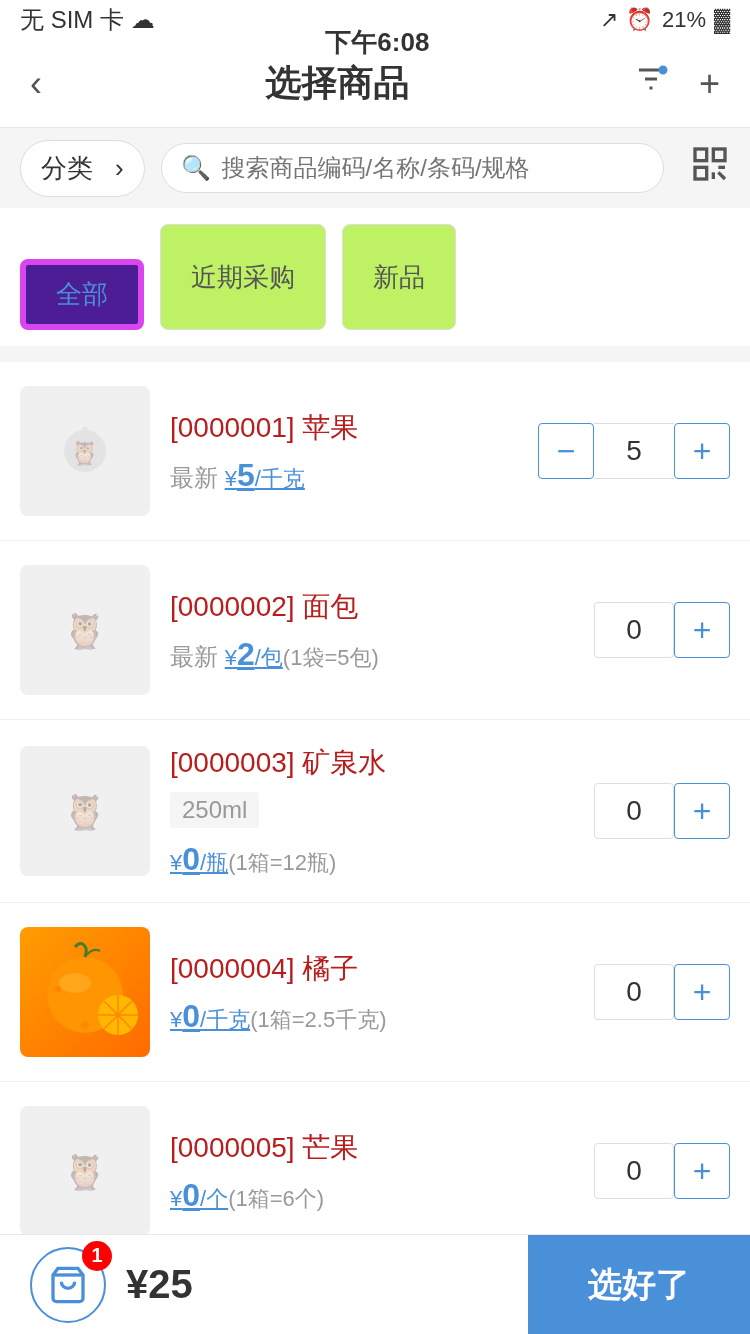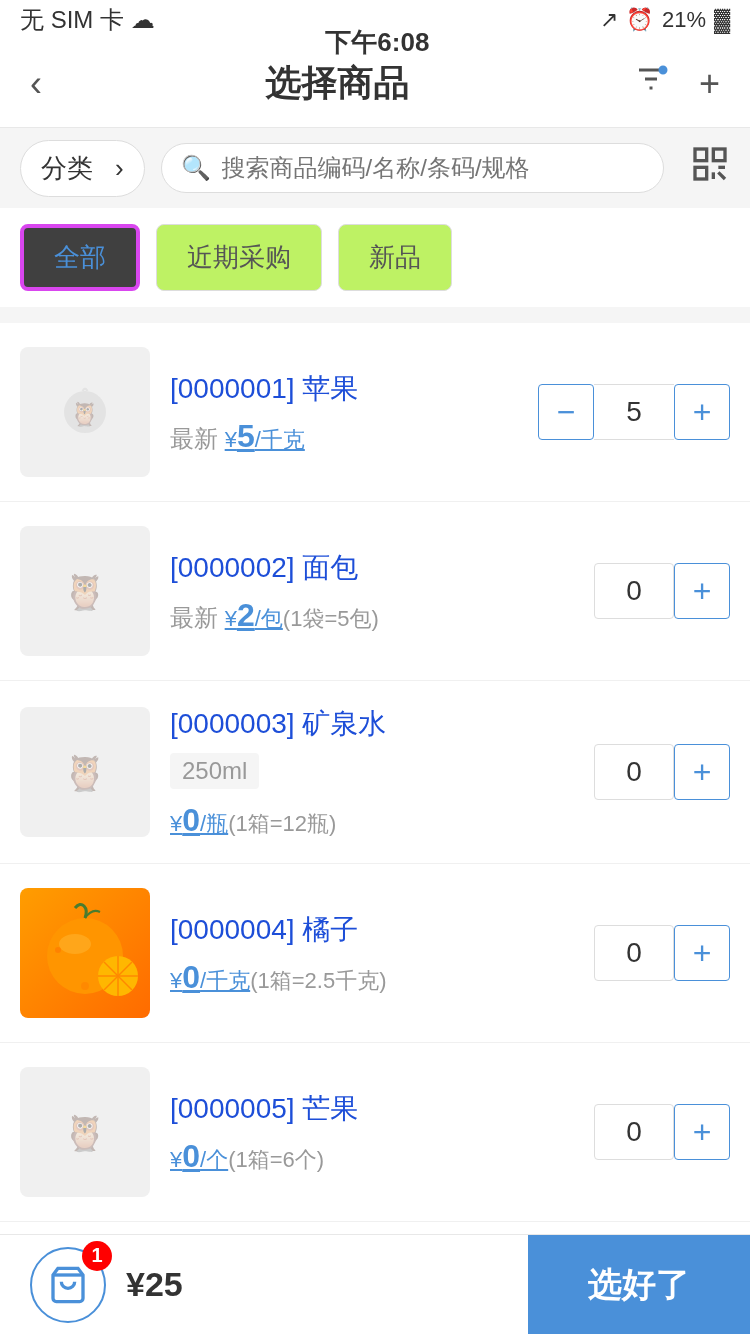--- a/index.html
+++ b/index.html
@@ -92,23 +92,24 @@
     .tab-btn {
       padding: 12px 30px;
       border-radius: 8px;
       font-size: 26px;
       border: 1px solid #ddd;
       background: #bef264;
       color: #555;
       cursor: pointer;
     }
     .tab-btn.active {
-      border: 4px solid #d946ef;
+      border: 6px solid #d946ef;
       color: #4a90d9;
-      background: #404040;
+      background: #4c1d95;
+      margin-top: 35px;
     }
 
     
     .divider {
       height: 16px;
       background: #f5f5f5;
     }
 
     
     .product-list { background: #fff; }
@@ -134,21 +135,21 @@
       overflow: hidden;
     }
     .product-img svg { width: 70px; height: 70px; opacity: 0.35; }
 
     .product-info {
       flex: 1;
       min-width: 0;
     }
     .product-name {
       font-size: 28px;
-      color: #1d4ed8;
+      color: #b91c1c;
       margin-bottom: 10px;
       font-weight: 500;
     }
     .product-spec {
       font-size: 24px;
       color: #999;
       background: #f5f5f5;
       display: inline-block;
       padding: 4px 12px;
       border-radius: 4px;
@@ -255,21 +256,21 @@
       border-radius: 50%;
       width: 30px;
       height: 30px;
       font-size: 20px;
       display: flex;
       align-items: center;
       justify-content: center;
       font-weight: 700;
     }
     .cart-total {
-      font-size: 34px;
+      font-size: 40px;
       font-weight: 700;
       color: #333;
     }
     .confirm-btn {
       background: #4a90d9;
       color: #fff;
       font-size: 34px;
       font-weight: 600;
       height: 100%;
       padding: 0 60px;

